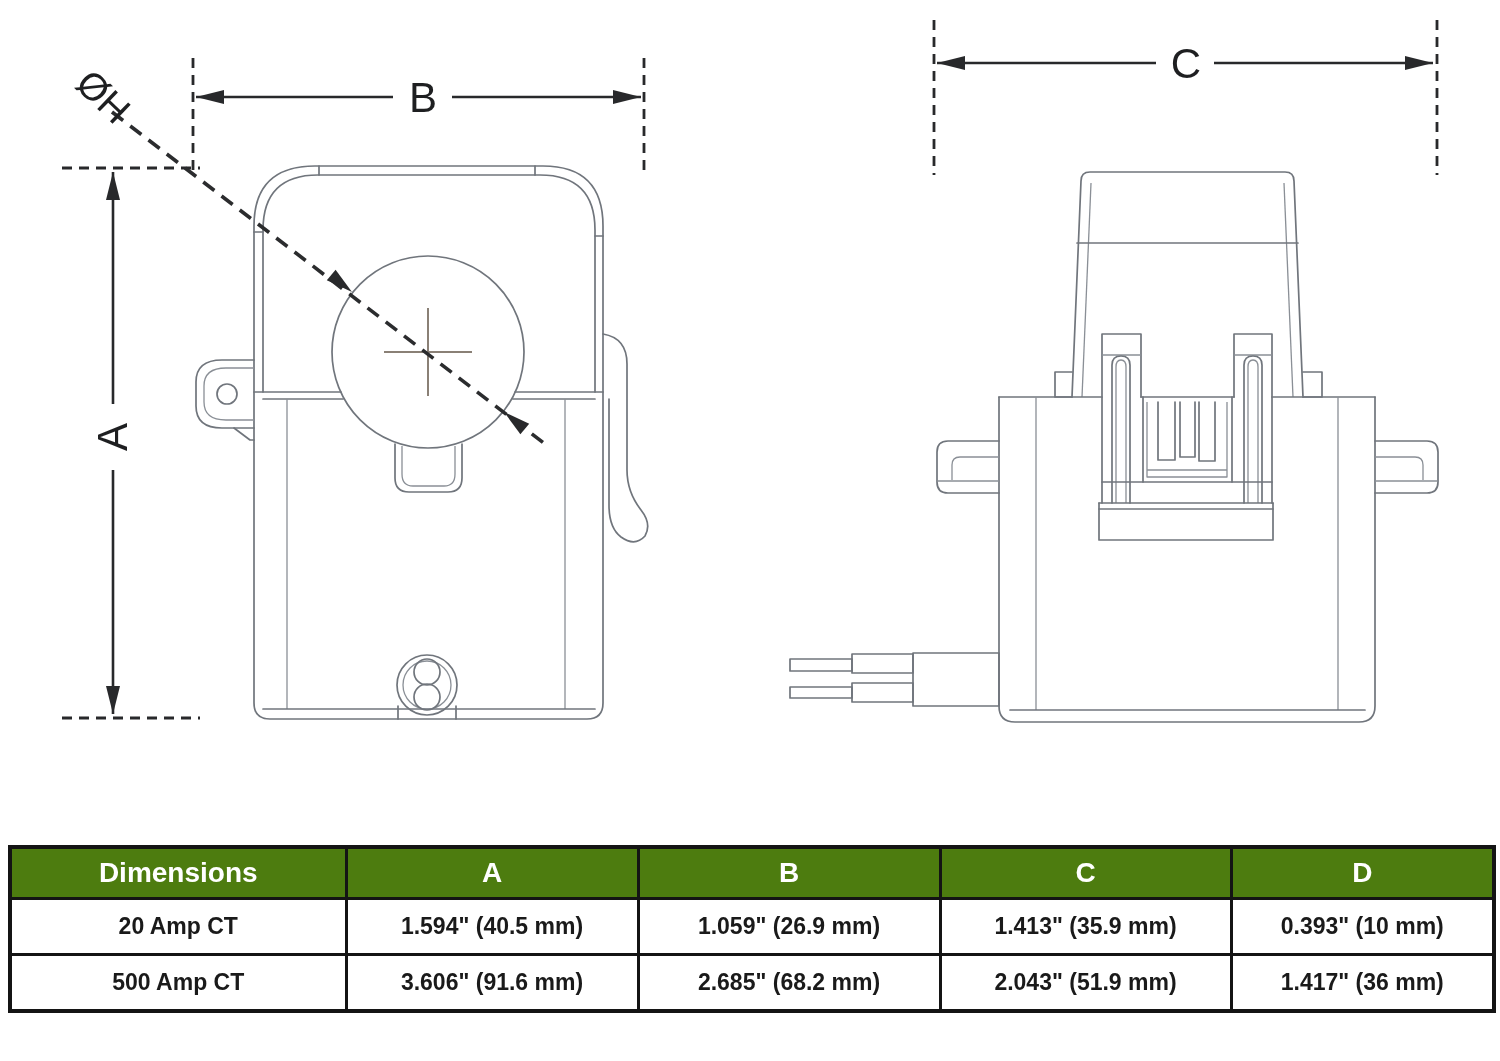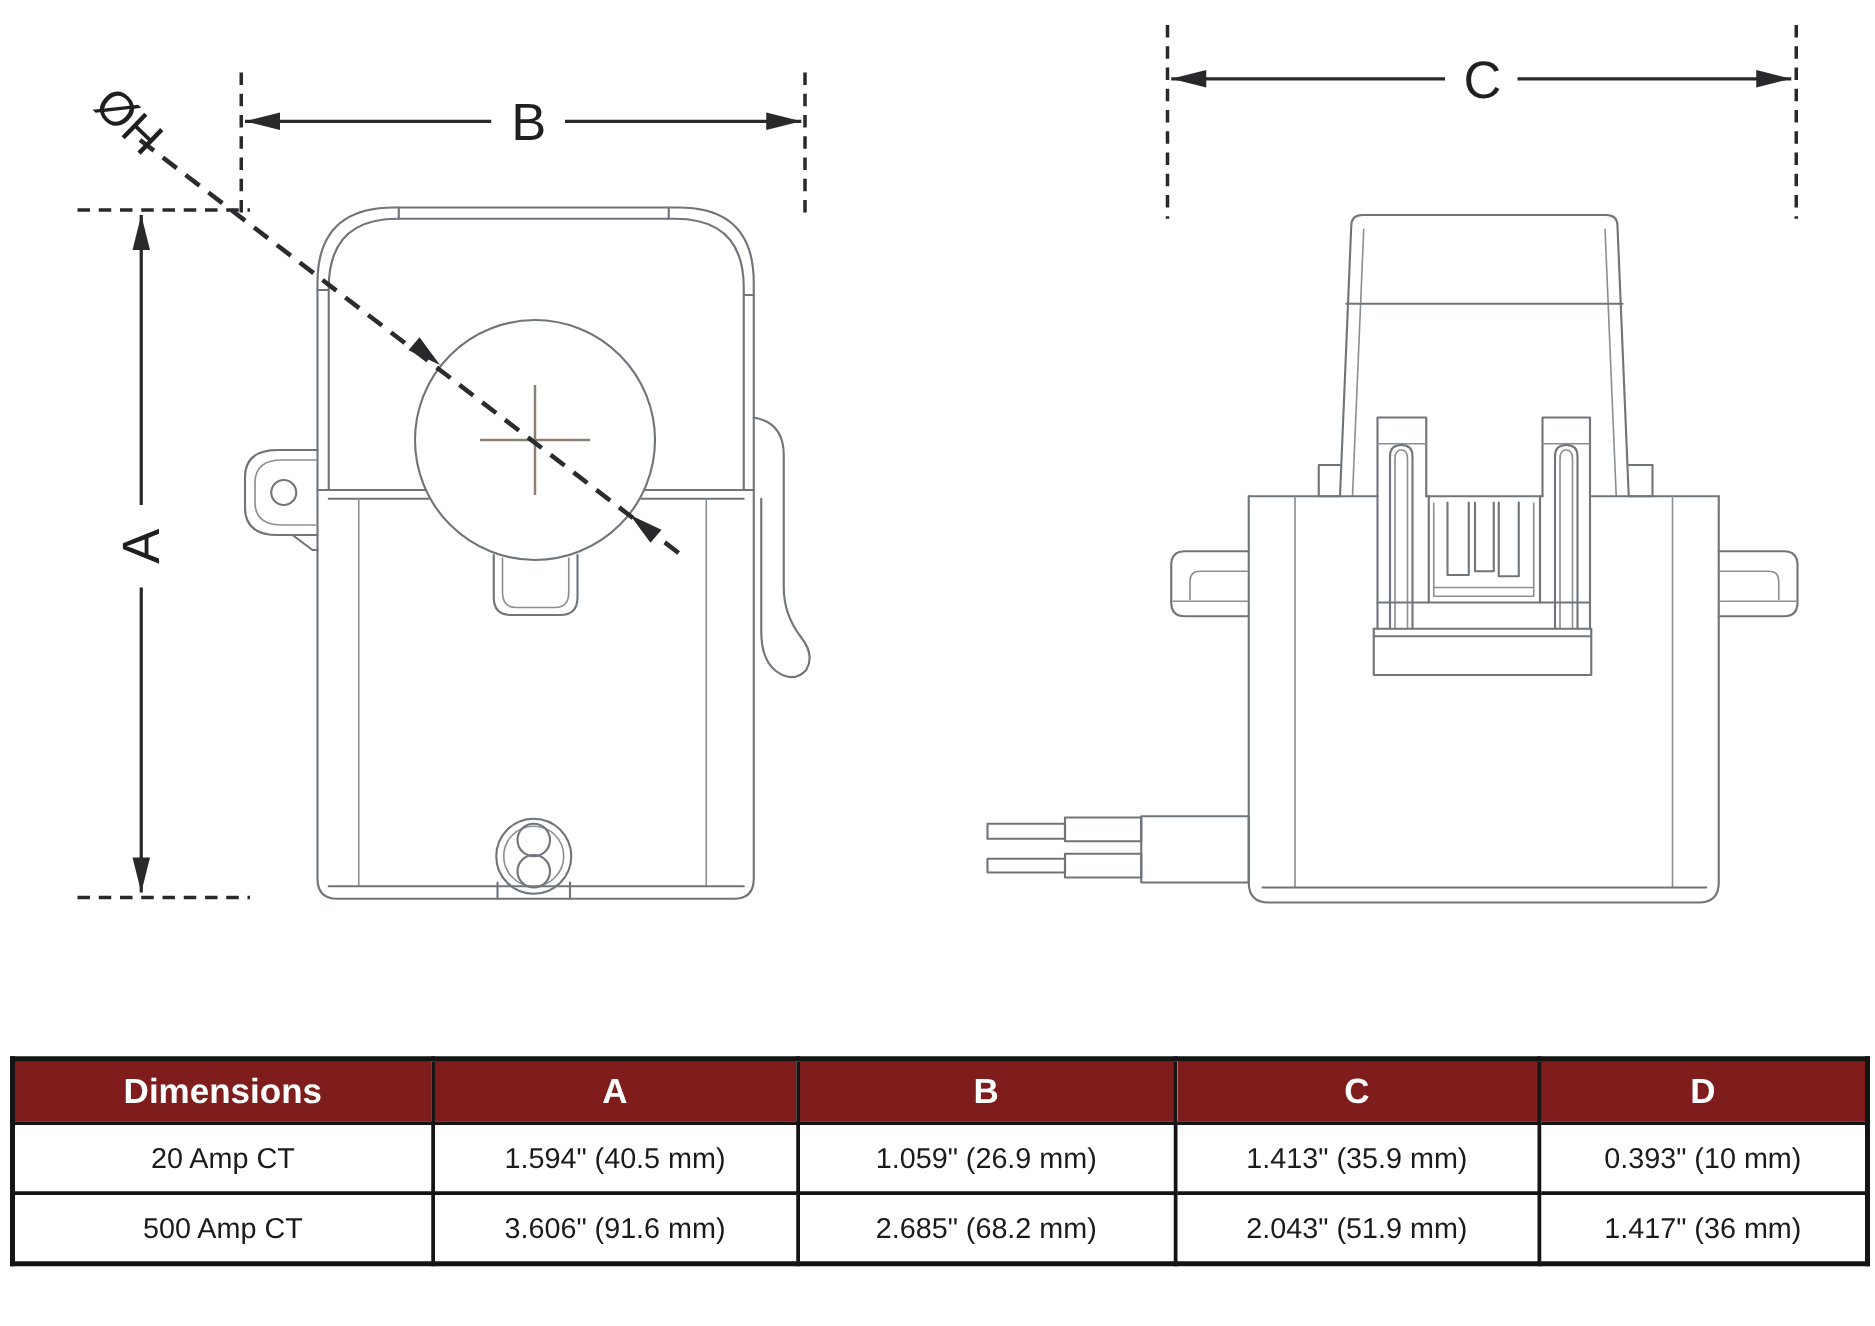--- a/index.html
+++ b/index.html
@@ -21,24 +21,24 @@
   .spec-table-wrap{position:absolute;left:8px;top:845px;}
   table.spec{
     border-collapse:collapse;table-layout:fixed;width:1484px;
     border:4px solid #141414;
   }
   table.spec th, table.spec td{
     border:3px solid #141414;text-align:center;vertical-align:middle;
     white-space:nowrap;overflow:hidden;
   }
   table.spec th{
-    background:#7f1d1d;color:#ffffff;font-weight:bold;font-size:28px;height:46px;
+    background:#4d7c0f;color:#ffffff;font-weight:bold;font-size:28px;height:46px;
   }
   table.spec td{
-    background:#ffffff;color:#1a1a1a;font-weight:normal;font-size:23px;height:51px;
+    background:#ffffff;color:#1a1a1a;font-weight:bold;font-size:23px;height:51px;
   }
 </style>
 </head>
 <body>
 
 <svg id="drawing-svg" width="1500" height="845" viewBox="0 0 1500 845" xmlns="http://www.w3.org/2000/svg">
 
   <g>
 
     <path class="outline" d="M254,703 V226 Q254,166 315,166 H543 Q603,166 603,226 V703 Q603,719 587,719 H270 Q254,719 254,703 Z"></path>

